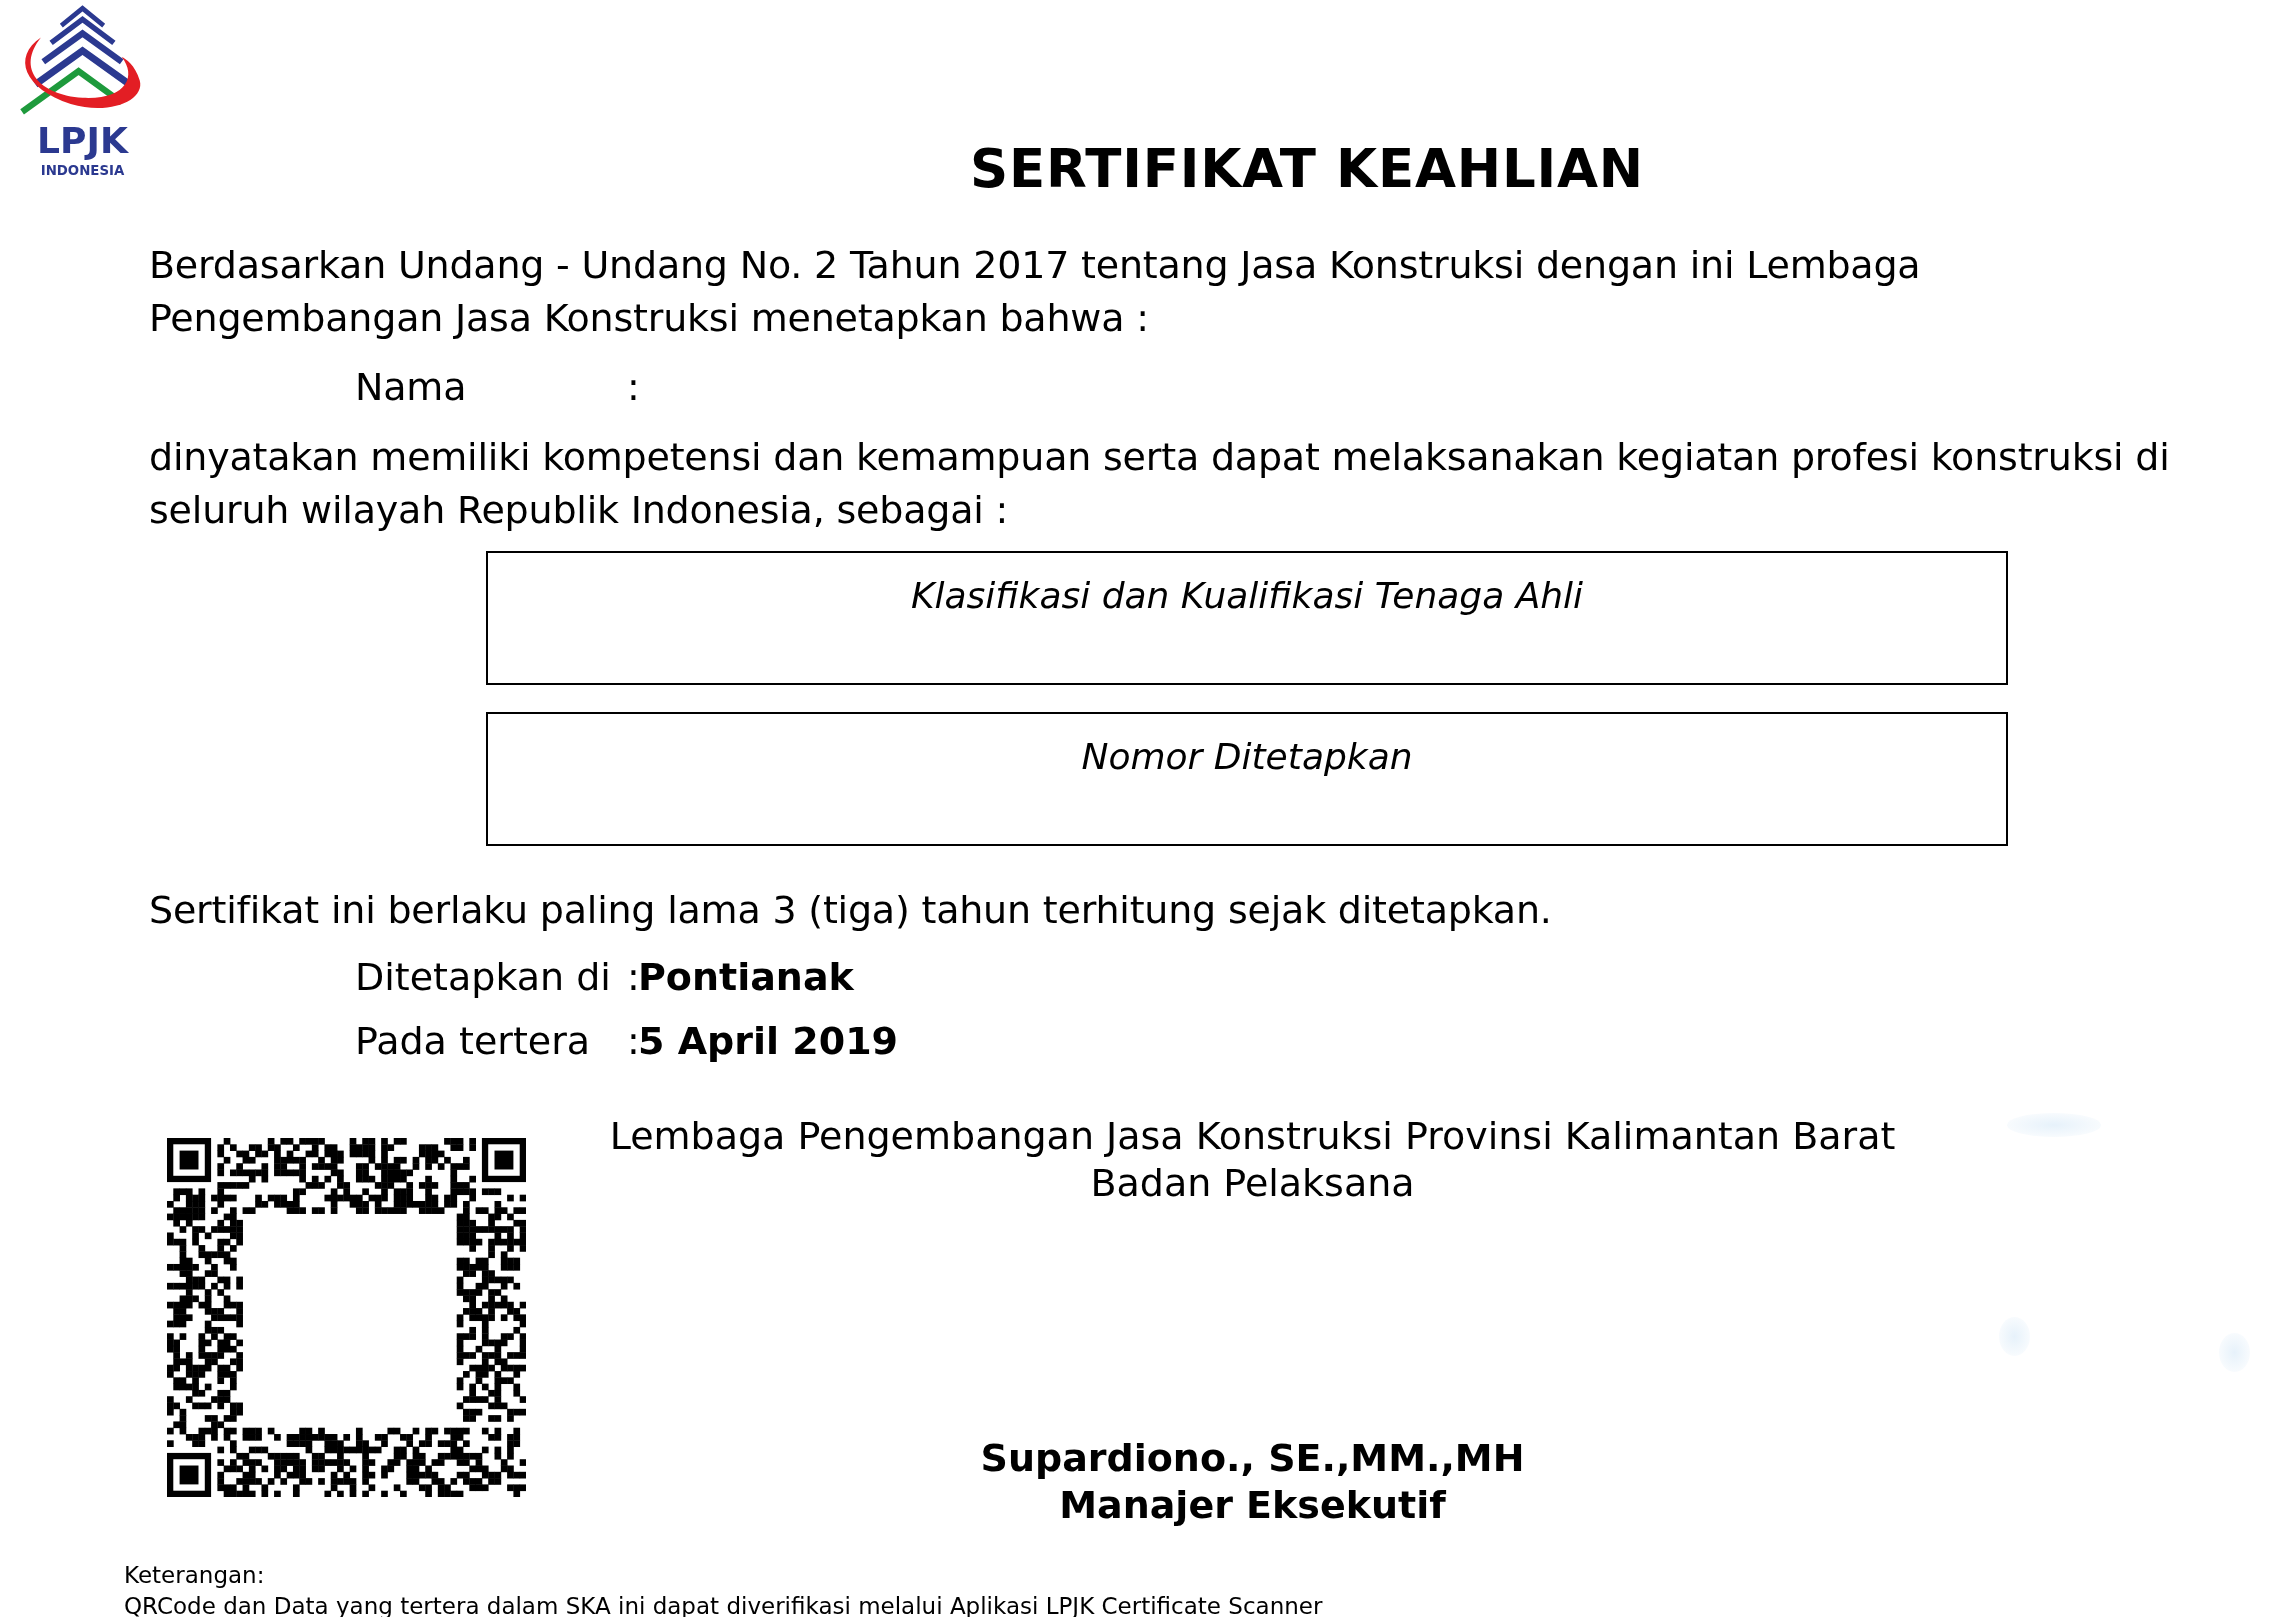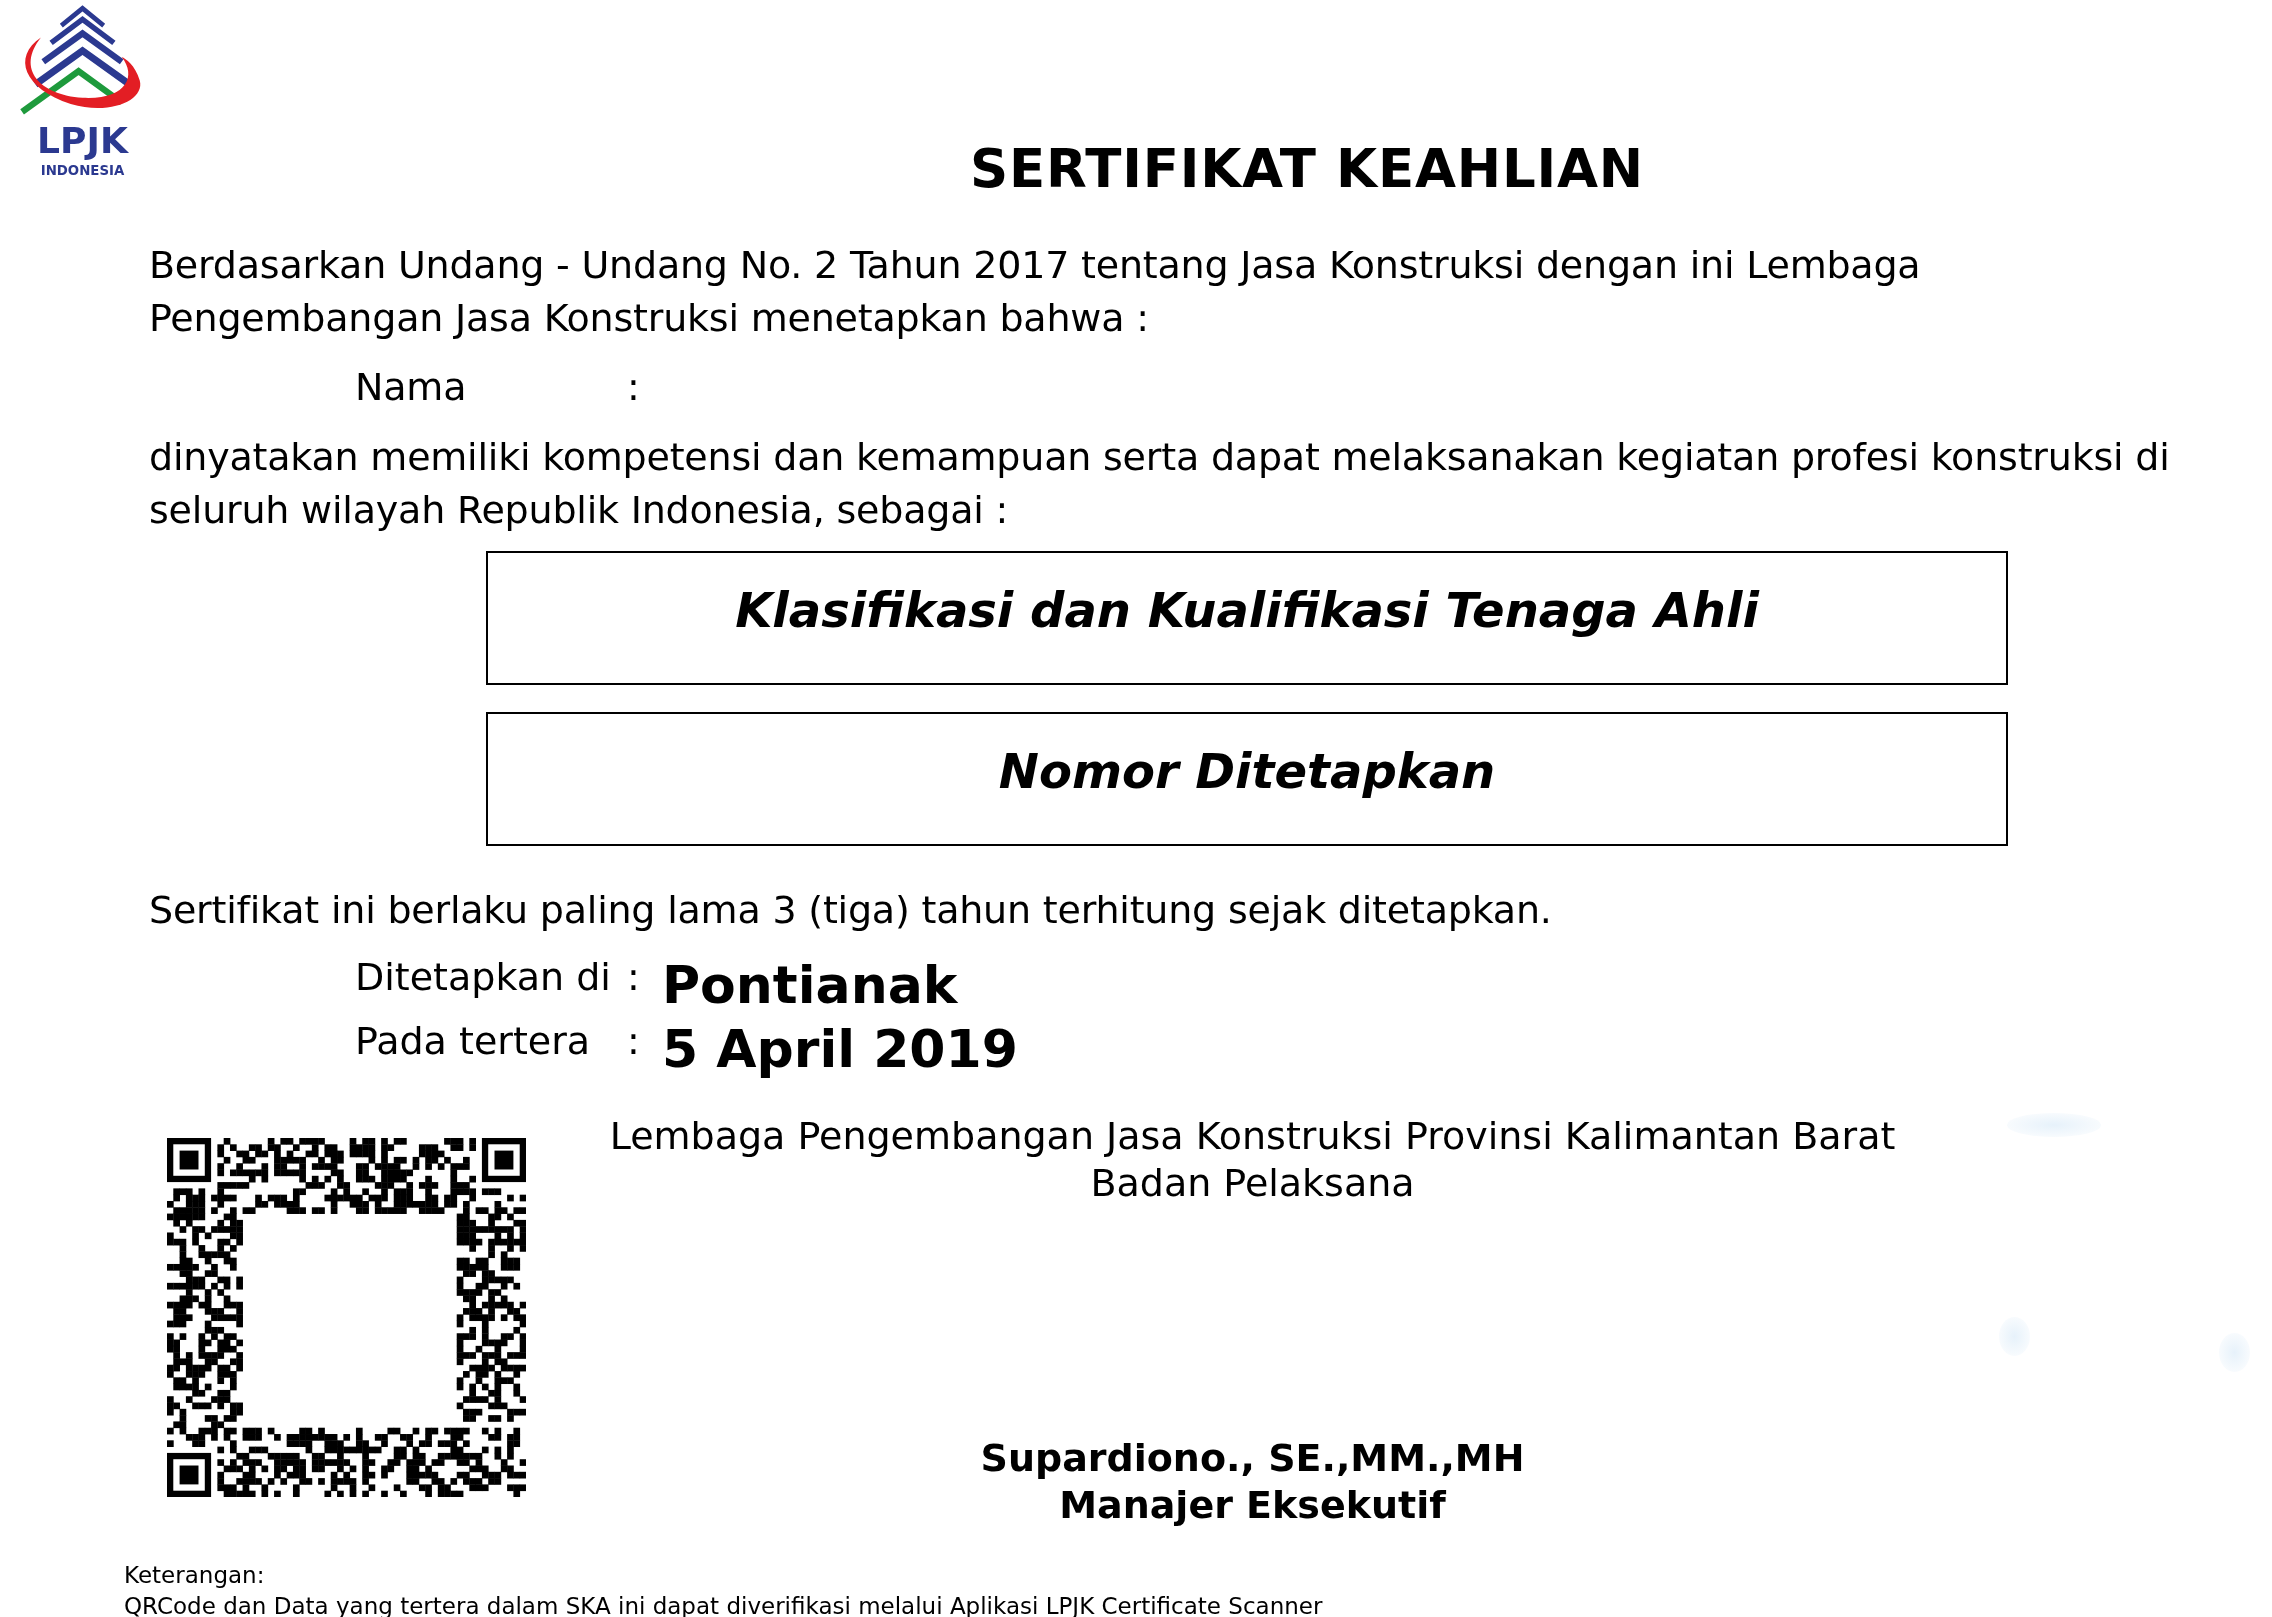--- a/index.html
+++ b/index.html
@@ -22,28 +22,28 @@
   #nama-label { left: 355px; text-align: center; }
   #nama-colon { left: 627px; }
   #stated { left: 149px; top: 431px; width: 2062px; white-space: normal; }
 
   .box {
     position: absolute; left: 486px; width: 1518px; height: 130px;
     border: 2.4px solid #000; box-sizing: content-box; text-align: center;
   }
   #box-class { top: 551px; }
   #box-reg { top: 712px; }
-  .box-italic { font-style: italic; font-size: 48px; display: block; margin-top: 34px; line-height: 47px; font-weight: bold; }
+  .box-italic { font-style: italic; font-size: 36px; display: block; margin-top: 19px; line-height: 47px; }
   .box-bold { font-weight: bold; font-size: 36px; display: block; line-height: 47px; }
 
   #validity { left: 149px; top: 884px; }
   .field-row { position: absolute; left: 0; width: 100%; height: 55px; }
   .lbl { position: absolute; left: 355px; font-size: 38px; }
   .colon { position: absolute; left: 627px; font-size: 38px; }
-  .val { position: absolute; left: 662px; font-size: 52px; font-weight: bold; }
+  .val { position: absolute; left: 638px; font-size: 38px; font-weight: bold; }
   #row-place { top: 955px; }
   #row-date { top: 1019px; }
 
   #issuer { left: 0; top: 1113px; width: 2505px; text-align: center; font-size: 38px; line-height: 47px; }
 
   #qr { position: absolute; left: 167px; top: 1138px; width: 359px; height: 359px; }
 
   #signer { left: 0; top: 1435px; width: 2505px; text-align: center; font-size: 38px; font-weight: bold; line-height: 47px; }
 
   #note { left: 124px; top: 1560px; font-size: 23px; line-height: 31px; }

